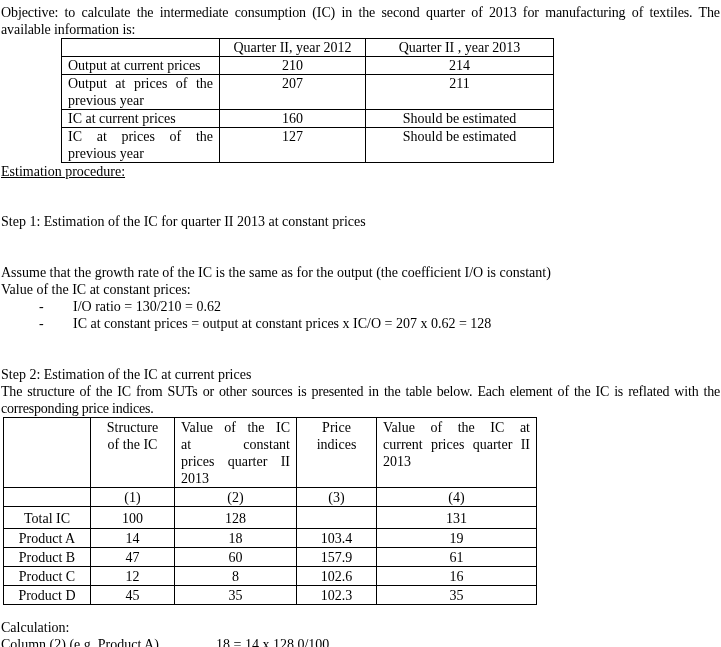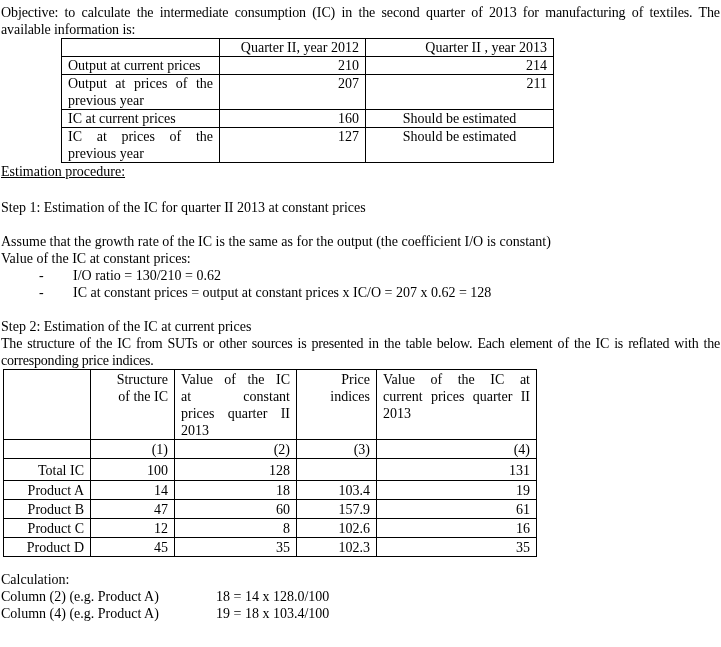--- a/index.html
+++ b/index.html
@@ -8,31 +8,31 @@
     font-family: "Liberation Serif", "DejaVu Serif", serif;
     font-size: 14px; line-height: 17px; color: #000;
   }
   .doc { width: 719px; padding: 4px 0 0 1px; }
 
   p.para { margin: 0; text-align: justify; }
   .tight1 { letter-spacing: -0.1px; }
   .tight2 { letter-spacing: -0.2px; }
 
   .heading { text-decoration: underline; }
-  .step1   { margin-top: 19px; }
-  .gap17   { margin-top: 17px; }
+  .step1   { margin-top: 33px; }
+  .gap17   { margin-top: 34px; }
   .note    { margin-top: 15px; }
 
   .bullet-line { display: flex; }
   .bullet-line .dash { margin-left: 38px; width: 34px; flex: 0 0 34px; }
 
   table { border-collapse: collapse; table-layout: fixed; }
   td, th { border: 1.5px solid #000; vertical-align: top;
            padding: 0 6px; line-height: 17px; font-weight: normal;
-           text-align: right; overflow: hidden; }
+           text-align: center; overflow: hidden; }
 
   .t1 { margin-left: 60px; width: 492px; }
   .t1 .lbl { text-align: justify; }
   .t1 .ctr { text-align: center; }
   .t1 tr { height: 18px; }
 
   .t2 { margin-left: 2px; width: 533px; margin-top: 0; }
   .ph   { white-space: pre-line; }
   .jlast{ text-align: justify; text-align-last: justify; }
   .t2 td { padding-top: 1px; }

